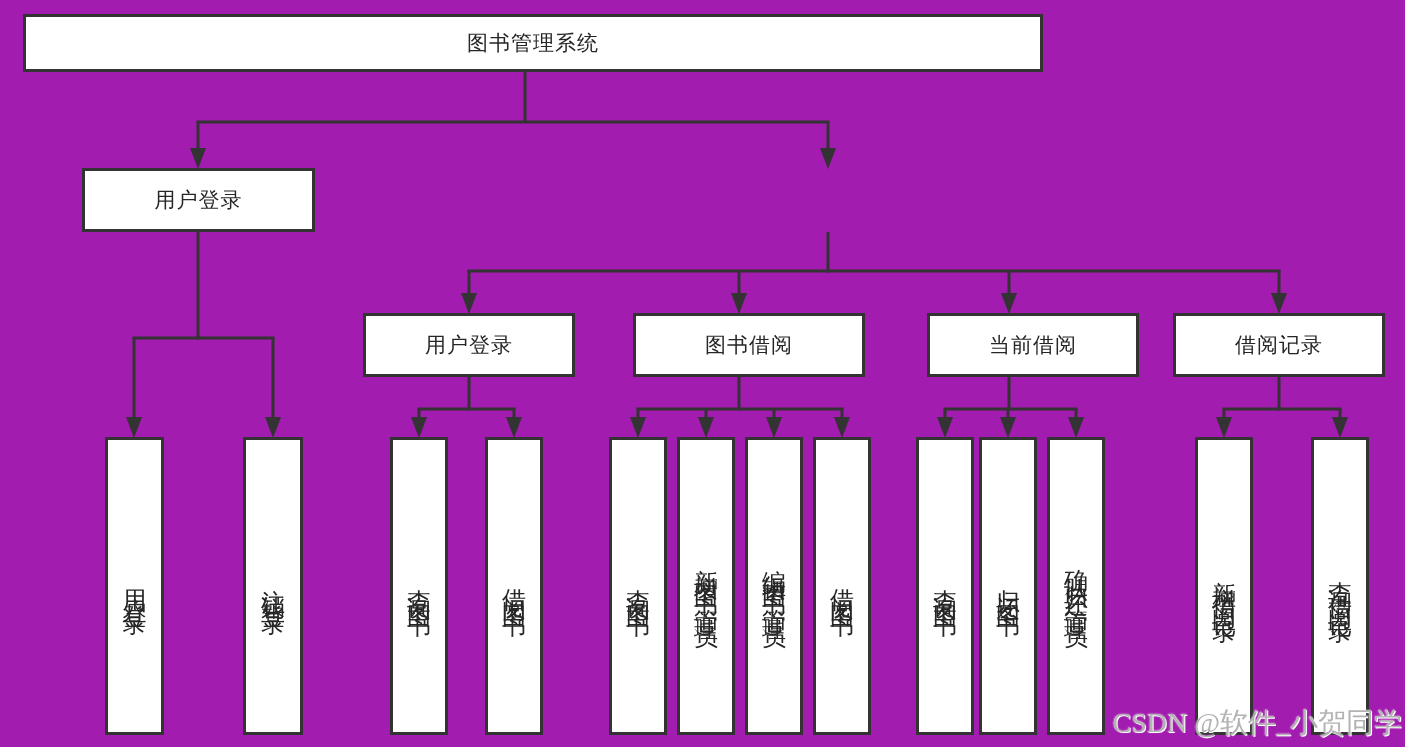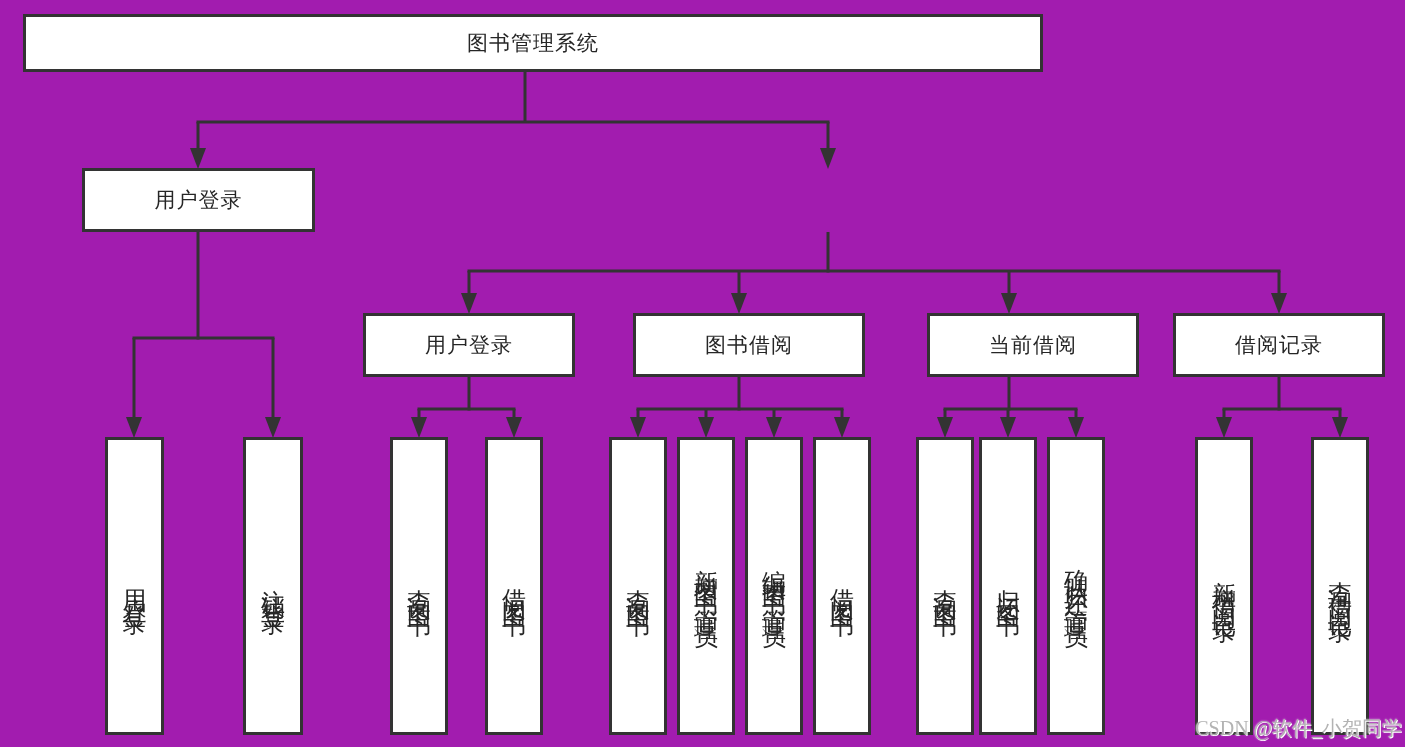--- a/index.html
+++ b/index.html
@@ -44,21 +44,21 @@
     text-orientation: mixed;
     font-size: 24px;
     letter-spacing: 8px;
     color: #262626;
     line-height: 1;
   }
   .watermark {
     position: absolute;
     right: 3px;
     bottom: 5px;
-    font-size: 20px;
+    font-size: 28px;
     color: #b3b3b3;
     text-shadow: 0 0 2px #ffffff, 1px 1px 0 #ffffff;
     z-index: 2;
     white-space: nowrap;
   }
 </style>
 </head>
 <body>
 
 <div class="stage">

